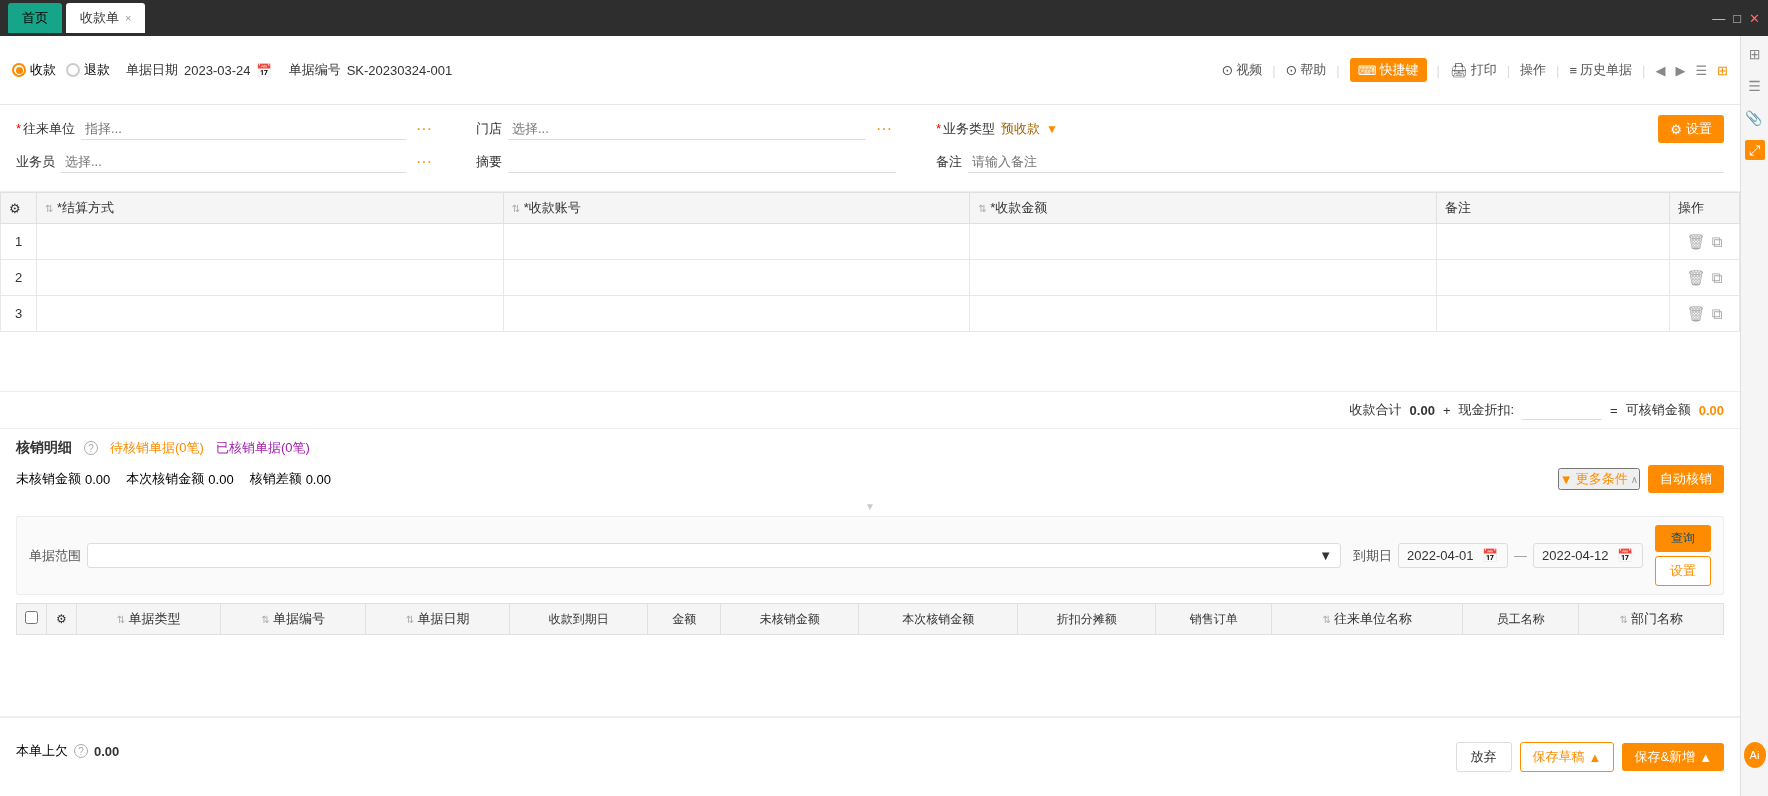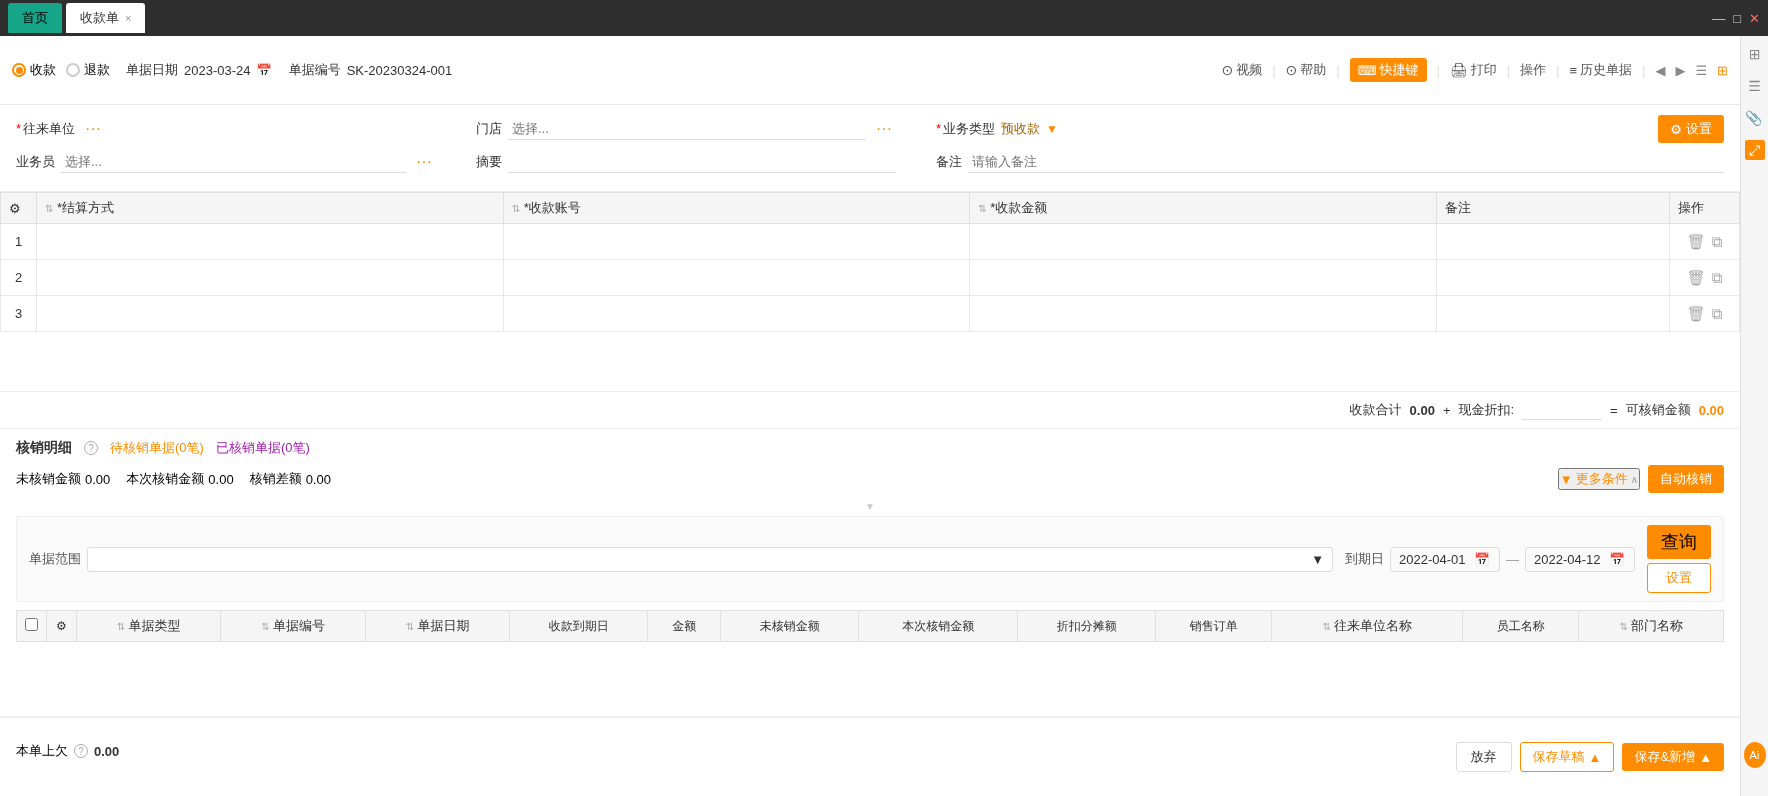--- a/index.html
+++ b/index.html
@@ -380,26 +380,26 @@
       color: #333;
       cursor: pointer;
       display: flex;
       align-items: center;
       justify-content: space-between;
       gap: 6px;
     }
     .date-sep { color: #999; }
     .query-btn {
       background: #ff8c00;
-      color: #000000;
+      color: #0c4a6e;
       border: none;
       padding: 5px 14px;
       border-radius: 3px;
       cursor: pointer;
-      font-size: 18px;
+      font-size: 12px;
       white-space: nowrap;
       text-align: center;
     }
     .settings-btn {
       background: #fff;
       color: #ff8c00;
       border: 1px solid #ff8c00;
       padding: 5px 14px;
       border-radius: 3px;
       cursor: pointer;
@@ -586,20 +586,21 @@
         <span style="color:#888; cursor:pointer;">☰</span>
         <span style="color:#ff8c00; cursor:pointer;">⊞</span>
       </div>
     </div>
 
     <div class="form-section">
       <div class="form-row">
 
         <div class="form-field" style="max-width:420px;">
           <span class="form-label"><span class="required-star">*</span><span>往来单位</span></span>
+          <input class="form-input" type="text" placeholder="指择..." style="">
           <span class="dots-btn">···</span>
         </div>
 
         <div class="form-field" style="max-width:420px; margin-left:40px;">
           <span class="form-label"><span>门店</span></span>
           <input class="form-input" type="text" placeholder="选择..." style="">
           <span class="dots-btn">···</span>
         </div>
 
         <div class="form-field" style="margin-left:40px;">

